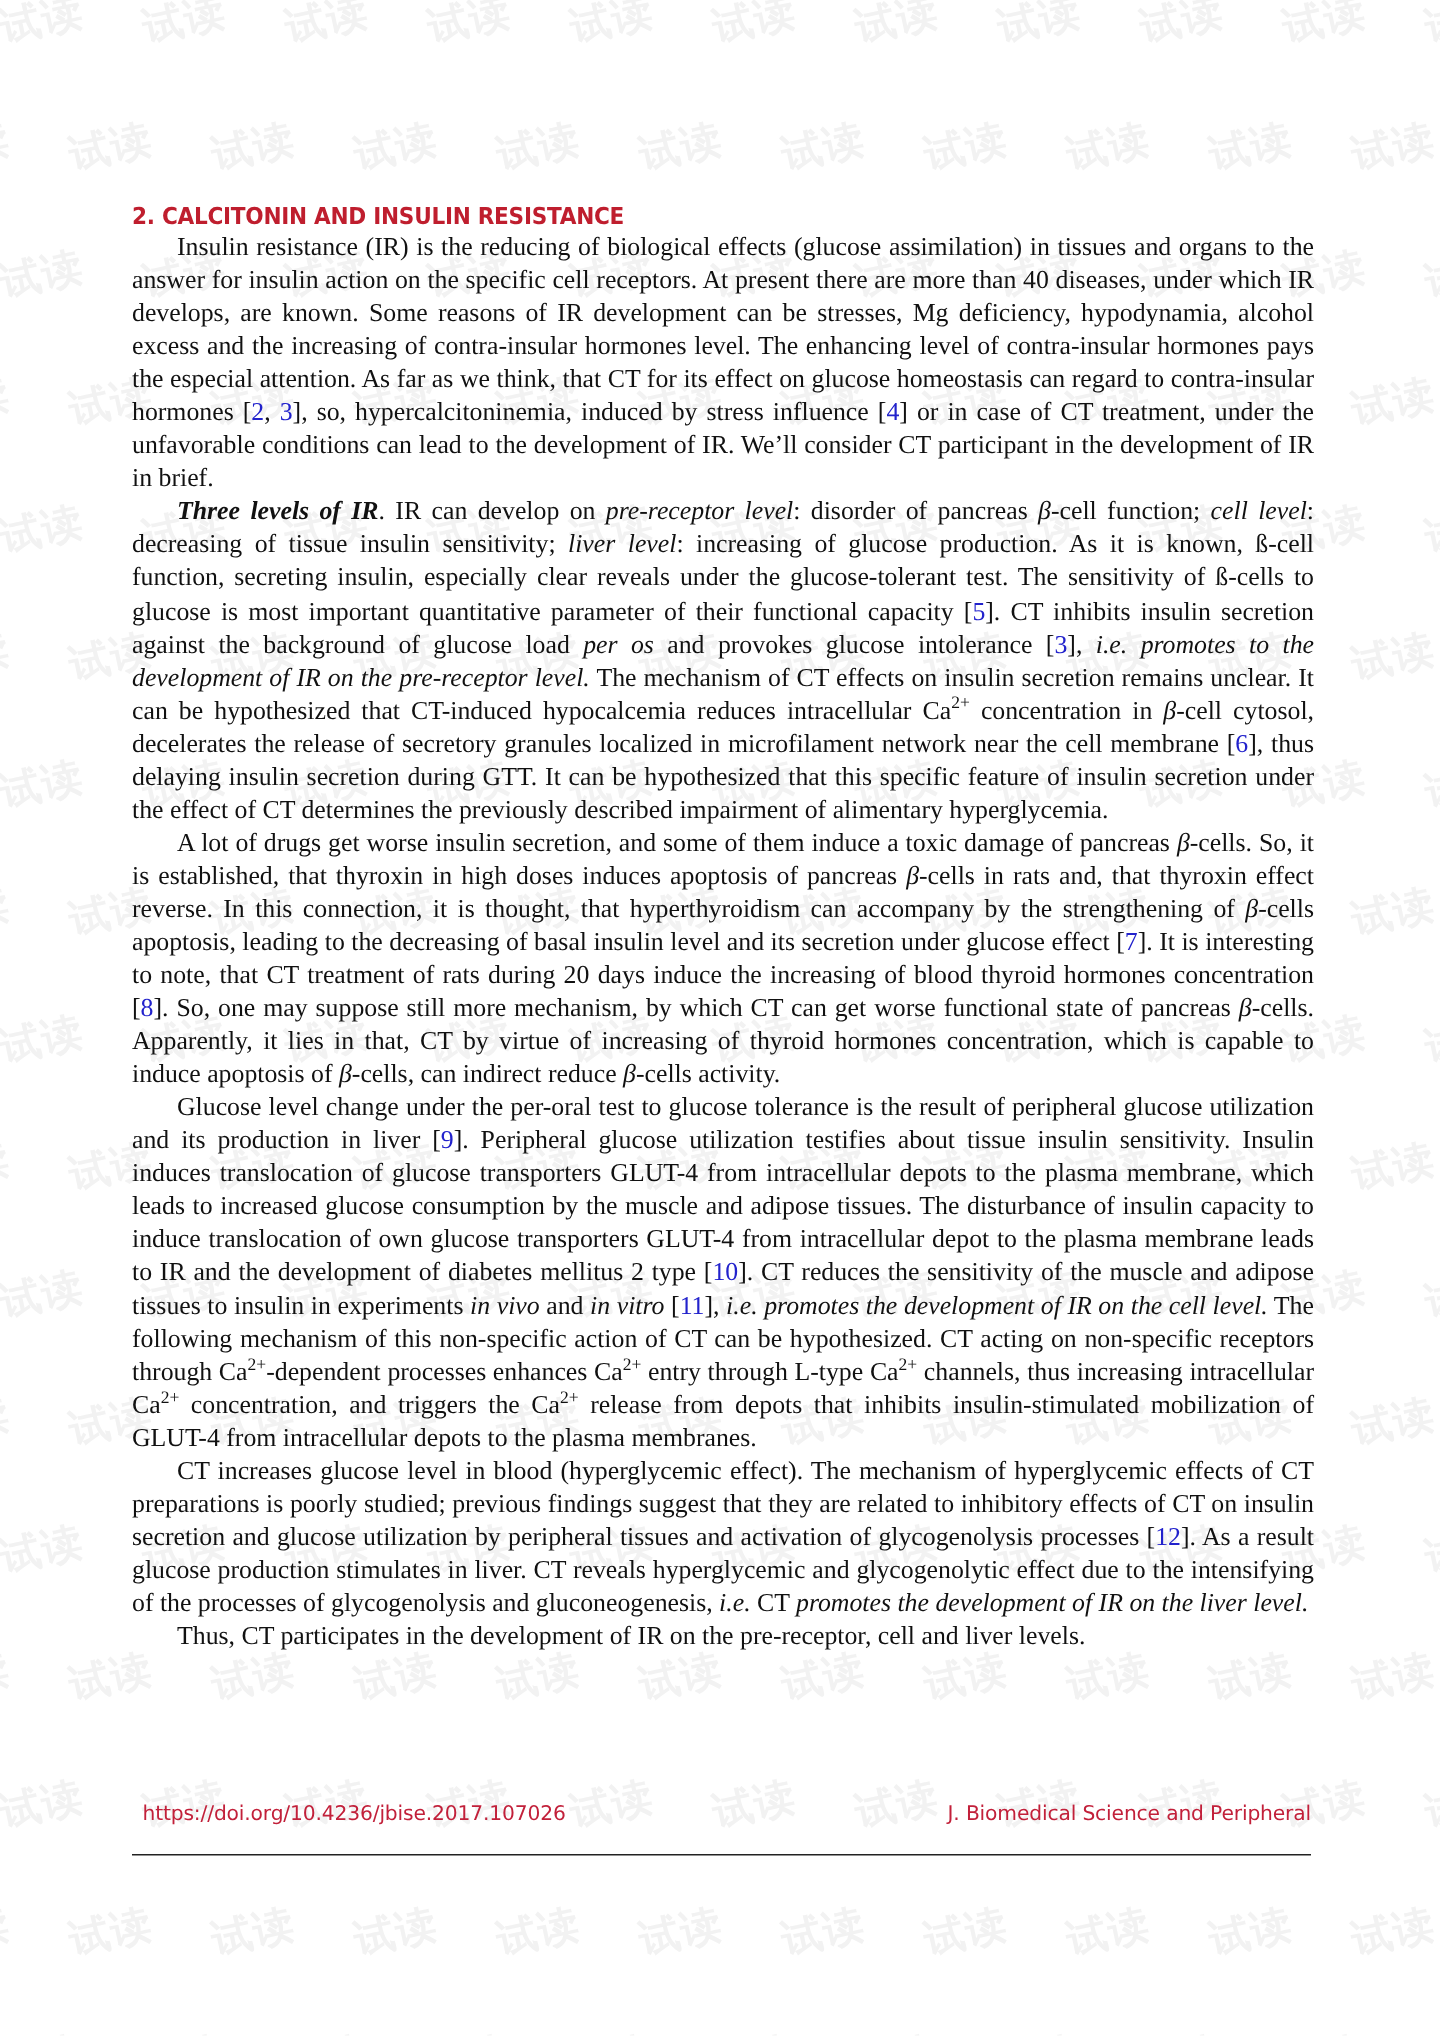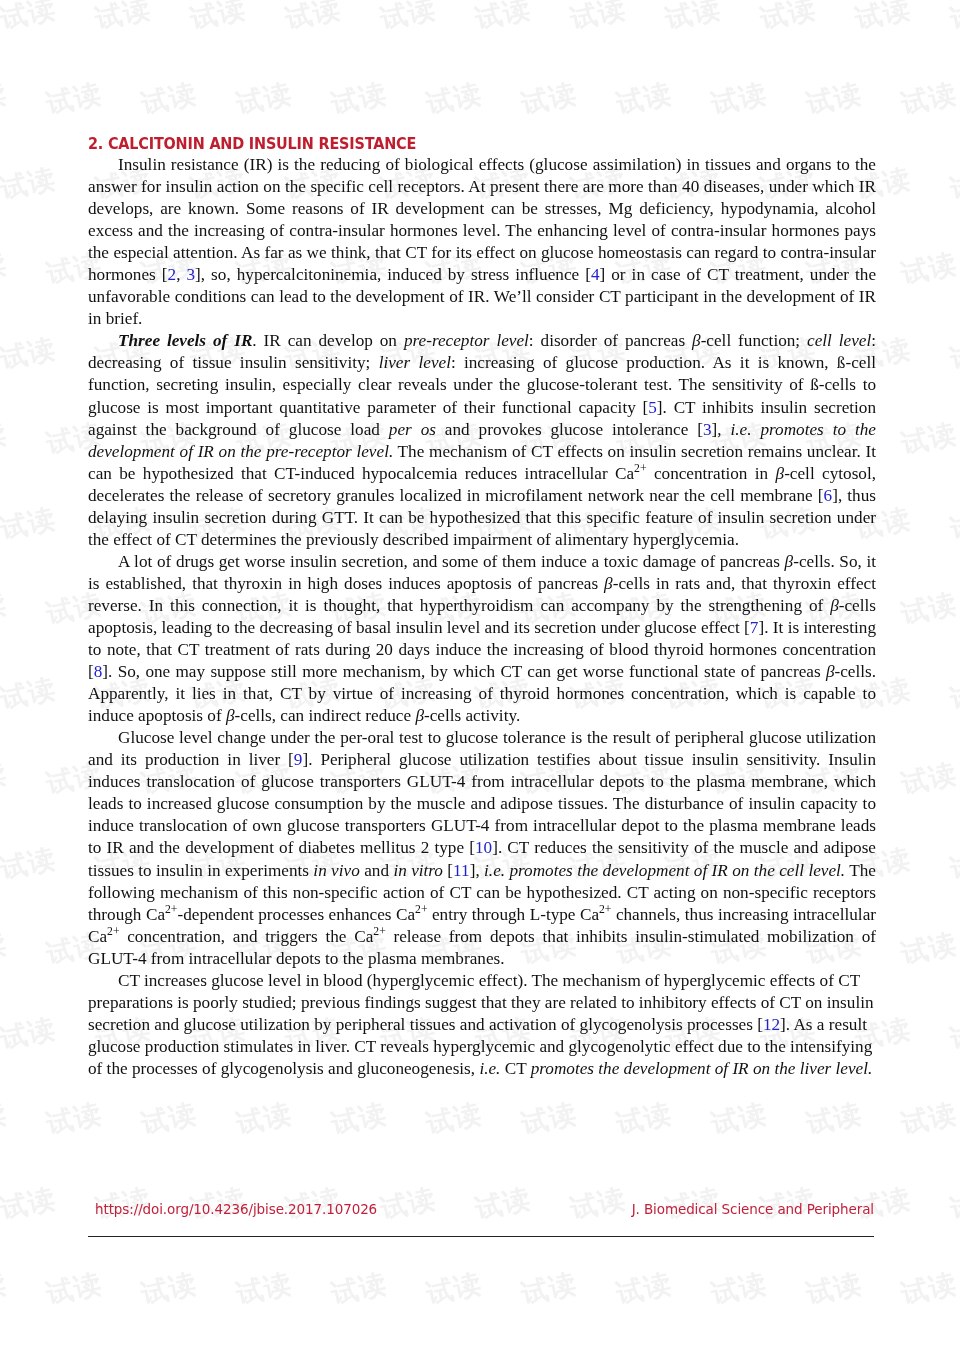--- a/index.html
+++ b/index.html
@@ -327,20 +327,21 @@
     <p><span>Insulin resistance (IR) is the reducing of biological effects (glucose assimilation) in tissues and organs to the answer for insulin action on the specific cell receptors. At present there are more than 40 diseases, under which IR develops, are known. Some reasons of IR development can be stresses, Mg deficiency, hypodynamia, alcohol excess and the increasing of contra-insular hormones level. The enhancing level of contra-insular hormones pays the especial attention. As far as we think, that CT for its effect on glucose homeostasis can regard to contra-insular hormones [</span><span class="ref">2</span><span>, </span><span class="ref">3</span><span>], so, hypercalcitoninemia, induced by stress influence [</span><span class="ref">4</span><span>] or in case of CT treatment, under the unfavorable conditions can lead to the development of IR. We’ll consider CT participant in the development of IR in brief.</span></p>
 
     <p><span class="bi">Three levels of IR</span><span>. IR can develop on </span><span class="it">pre-receptor level</span><span>: disorder of pancreas </span><span class="it">β</span><span>-cell function; </span><span class="it">cell level</span><span>: decreasing of tissue insulin sensitivity; </span><span class="it">liver level</span><span>: increasing of glucose production. As it is known, ß-cell function, secreting insulin, especially clear reveals under the glucose-tolerant test. The sensitivity of ß-cells to glucose is most important quantitative parameter of their functional capacity [</span><span class="ref">5</span><span>]. CT inhibits insulin secretion against the background of glucose load </span><span class="it">per os</span><span> and provokes glucose intolerance [</span><span class="ref">3</span><span>], </span><span class="it">i.e. promotes to the development of IR on the pre-receptor level.</span><span> The mechanism of CT effects on insulin secretion remains unclear. It can be hypothesized that CT-induced hypocalcemia reduces intracellular Ca</span><span class="sup">2+</span><span> concentration in </span><span class="it">β</span><span>-cell cytosol, decelerates the release of secretory granules localized in microfilament network near the cell membrane [</span><span class="ref">6</span><span>], thus delaying insulin secretion during GTT. It can be hypothesized that this specific feature of insulin secretion under the effect of CT determines the previously described impairment of alimentary hyperglycemia.</span></p>
 
     <p><span>A lot of drugs get worse insulin secretion, and some of them induce a toxic damage of pancreas </span><span class="it">β</span><span>-cells. So, it is established, that thyroxin in high doses induces apoptosis of pancreas </span><span class="it">β</span><span>-cells in rats and, that thyroxin effect reverse. In this connection, it is thought, that hyperthyroidism can accompany by the strengthening of </span><span class="it">β</span><span>-cells apoptosis, leading to the decreasing of basal insulin level and its secretion under glucose effect [</span><span class="ref">7</span><span>]. It is interesting to note, that CT treatment of rats during 20 days induce the increasing of blood thyroid hormones concentration [</span><span class="ref">8</span><span>]. So, one may suppose still more mechanism, by which CT can get worse functional state of pancreas </span><span class="it">β</span><span>-cells. Apparently, it lies in that, CT by virtue of increasing of thyroid hormones concentration, which is capable to induce apoptosis of </span><span class="it">β</span><span>-cells, can indirect reduce </span><span class="it">β</span><span>-cells activity.</span></p>
 
     <p><span>Glucose level change under the per-oral test to glucose tolerance is the result of peripheral glucose utilization and its production in liver [</span><span class="ref">9</span><span>]. Peripheral glucose utilization testifies about tissue insulin sensitivity. Insulin induces translocation of glucose transporters GLUT-4 from intracellular depots to the plasma membrane, which leads to increased glucose consumption by the muscle and adipose tissues. The disturbance of insulin capacity to induce translocation of own glucose transporters GLUT-4 from intracellular depot to the plasma membrane leads to IR and the development of diabetes mellitus 2 type [</span><span class="ref">10</span><span>]. CT reduces the sensitivity of the muscle and adipose tissues to insulin in experiments </span><span class="it">in vivo</span><span> and </span><span class="it">in vitro</span><span> [</span><span class="ref">11</span><span>], </span><span class="it">i.e. promotes the development of IR on the cell level.</span><span> The following mechanism of this non-specific action of CT can be hypothesized. CT acting on non-specific receptors through Ca</span><span class="sup">2+</span><span>-dependent processes enhances Ca</span><span class="sup">2+</span><span> entry through L-type Ca</span><span class="sup">2+</span><span> channels, thus increasing intracellular Ca</span><span class="sup">2+</span><span> concentration, and triggers the Ca</span><span class="sup">2+</span><span> release from depots that inhibits insulin-stimulated mobilization of GLUT-4 from intracellular depots to the plasma membranes.</span></p>
 
     <p><span>CT increases glucose level in blood (hyperglycemic effect). The mechanism of hyperglycemic effects of CT preparations is poorly studied; previous findings suggest that they are related to inhibitory effects of CT on insulin secretion and glucose utilization by peripheral tissues and activation of glycogenolysis processes [</span><span class="ref">12</span><span>]. As a result glucose production stimulates in liver. CT reveals hyperglycemic and glycogenolytic effect due to the intensifying of the processes of glycogenolysis and gluconeogenesis, </span><span class="it">i.e.</span><span> CT </span><span class="it">promotes the development of IR on the liver level.</span></p>
 
+    <p><span>Thus, CT participates in the development of IR on the pre-receptor, cell and liver levels.</span></p>
 
 
   </div>
 </div>
 
 <div id="footer-rule"></div>
 
 <div id="footer">
   <span class="doi">https://doi.org/10.4236/jbise.2017.107026</span>
   <span class="journal">J. Biomedical Science and Peripheral</span>

